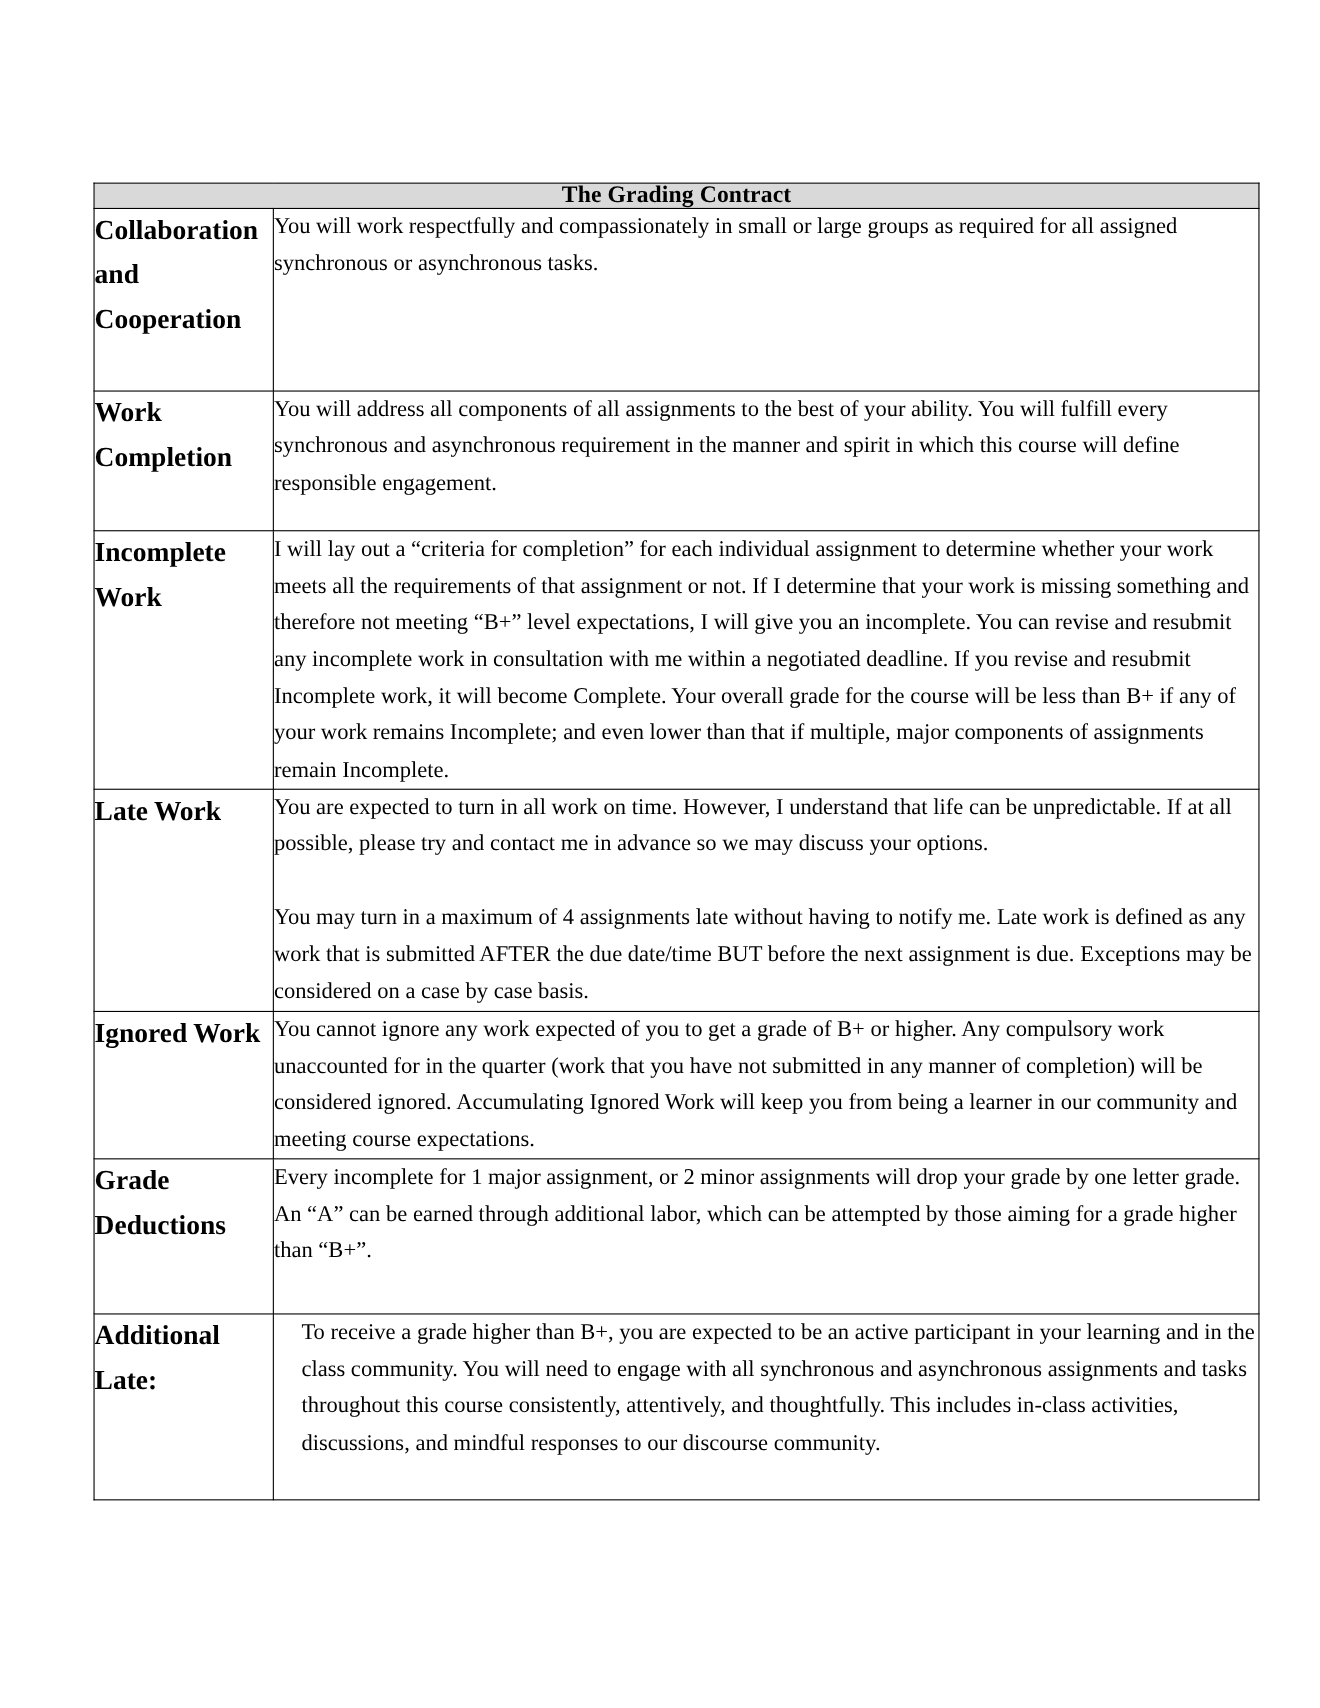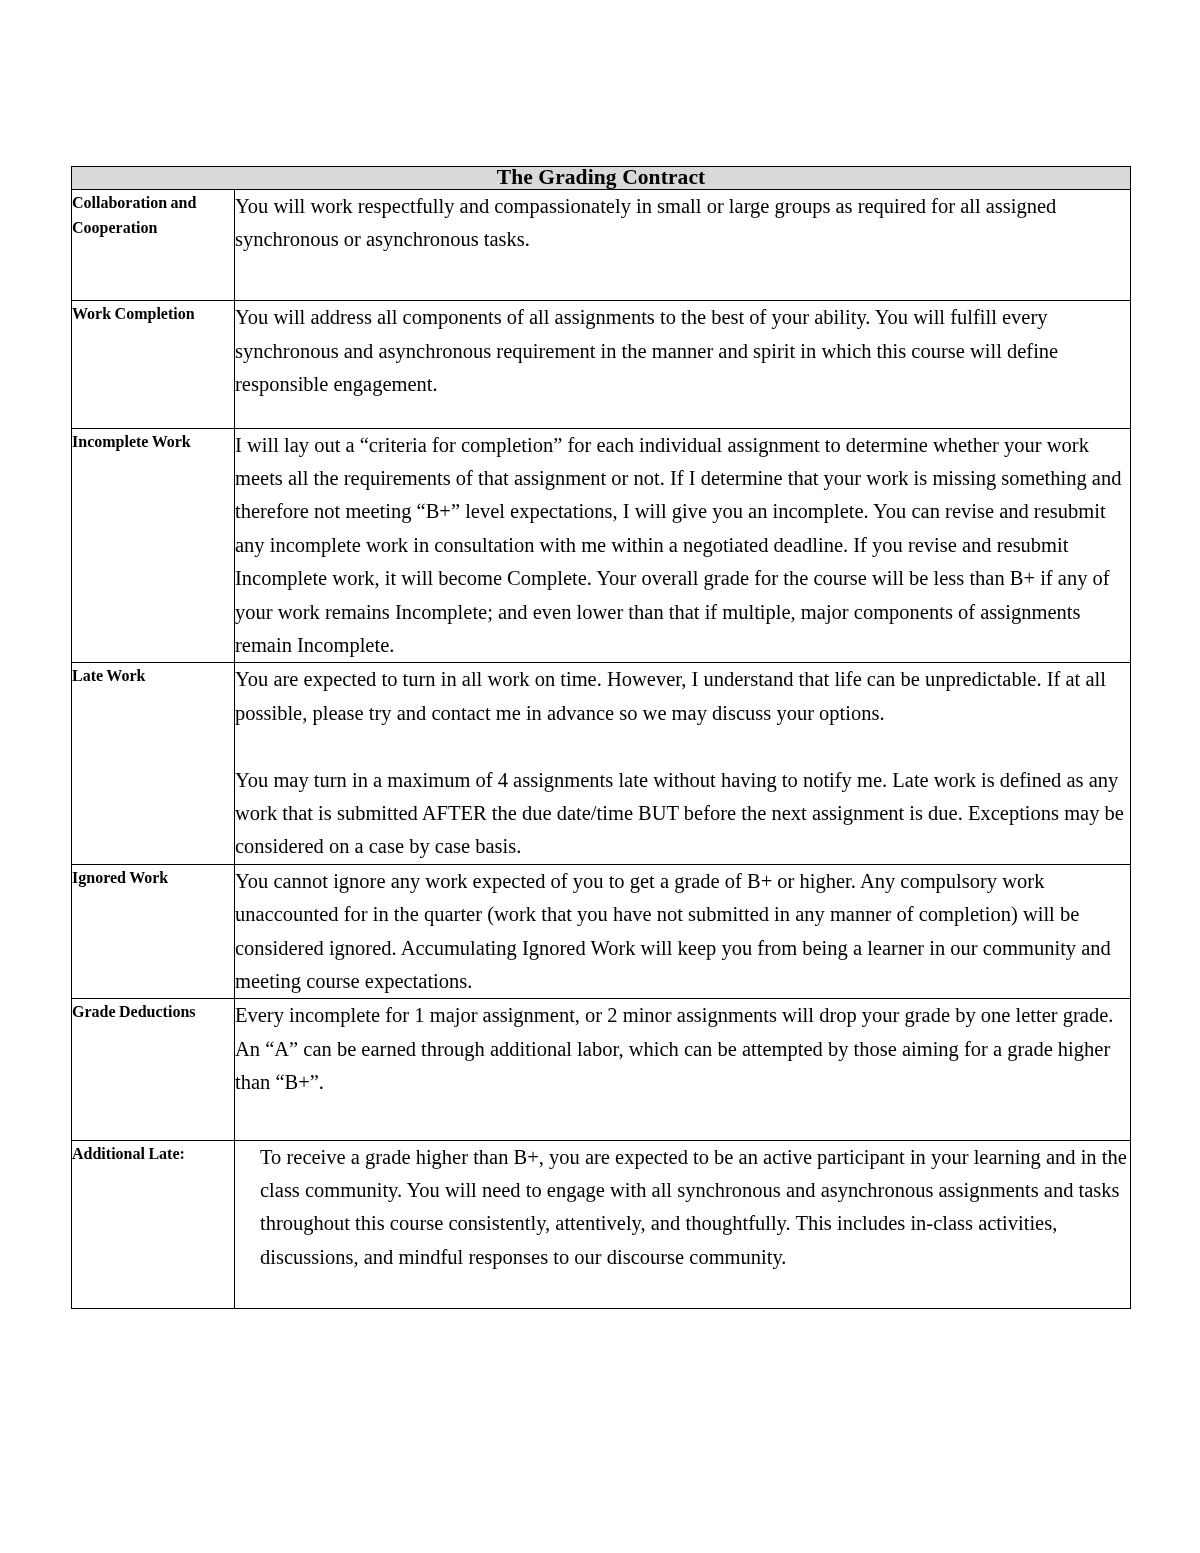--- a/index.html
+++ b/index.html
@@ -19,21 +19,21 @@
   .page {
     position: absolute;
     left: 0;
     top: 0;
     width: 1200px;
     height: 1553px;
     background: #ffffff;
   }
   .contract-table {
     position: absolute;
-    left: 71px;
+    left: 85px;
     top: 166px;
     width: 1059px;
     border-collapse: collapse;
     table-layout: fixed;
     background: #ffffff;
   }
   .contract-table td,
   .contract-table th {
     border: 1.6px solid #000000;
     vertical-align: top;
@@ -44,21 +44,21 @@
     text-align: center;
     font-weight: bold;
     font-size: 21.5px;
     line-height: 1.0;
     padding: 11px 6px 18px 6px;
     letter-spacing: 0.1px;
   }
   .label-cell {
     width: 163px;
     font-weight: bold;
-    font-size: 16px;
+    font-size: 25px;
     line-height: 1.62;
     padding: 9px 6px 9px 10px;
     word-spacing: -0.5px;
   }
   .body-cell {
     font-size: 20.5px;
     line-height: 1.63;
     padding: 9px 12px 9px 11px;
     text-align: left;
   }

